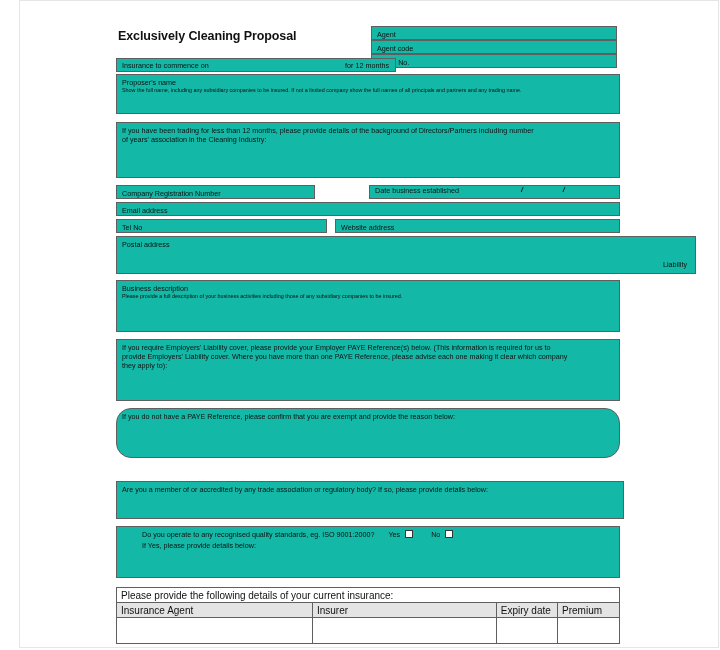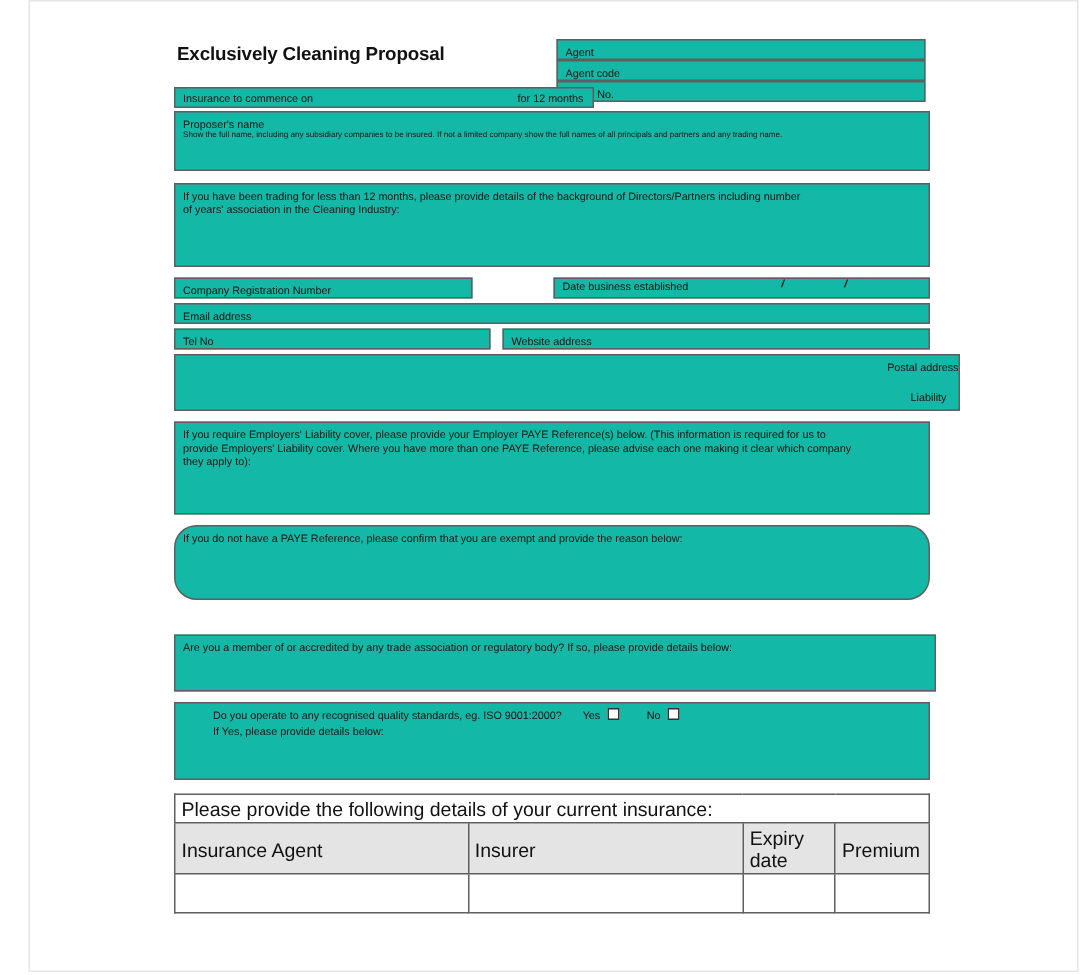--- a/index.html
+++ b/index.html
@@ -96,21 +96,21 @@
   .slash { font-style: italic; font-weight: bold; font-size: 7px; }
   #slash1 { margin-left: 62px; }
   #slash2 { margin-left: 40px; }
 
   #email-box   { height:14px; width:504px; margin-left:3px; margin-top:3px; }
 
   .tel-row { position:relative; height:14px; margin-left:3px; margin-top:3px; }
   #tel-box     { position:absolute; left:0px;   top:0; width:211px; height:14px; }
   #website-box { position:absolute; left:219px; top:0; width:285px; height:14px; }
 
-  #postal-box  { height:38px; width:524px; margin-left:3px; margin-top:3px;text-align:right; }
+  #postal-box  { height:38px; width:580px; margin-left:3px; margin-top:3px; }
   #postcode-lbl{ position:absolute; right:8px; bottom:4px; font-size:7.2px; }
 
   #business-box { height:52px; width:504px; margin-left:3px; margin-top:6px; }
   #paye-box     { height:62px; width:504px; margin-left:3px; margin-top:7px; }
   #exempt-box   { height:50px; width:504px; margin-left:3px; margin-top:7px;border-radius:15px; }
   #trade-assoc-box { height:38px; width:508px; margin-left:3px; margin-top:23px; }
   #quality-box  { height:52px; width:504px; margin-left:3px; margin-top:7px;padding-left:20px; }
 
   .checkbox {
     display:inline-block;
@@ -123,21 +123,21 @@
   }
 
   
   #insurance-table {
     width:504px; margin-left:3px; margin-top:9px;
     border:1px solid #5f5f5f; box-sizing:border-box;
     border-collapse: collapse;
   }
   #insurance-table td, #insurance-table th {
     border: 1px solid #5f5f5f;
-    font-size: 13px;
+    font-size: 10px;
     font-weight: normal;
     text-align: left;
     padding: 2px 0 1px 4px;
     color:#111111;
     background:#ffffff;
   }
   #insurance-table .intro-cell {
     border-bottom: 1px solid #5f5f5f;
   }
   #insurance-table thead th {
@@ -221,20 +221,26 @@
     <div class="box" id="website-box">
       <div class="lbl pad">Website address</div>
     </div>
   </div>
 
   <div class="box" id="postal-box">
     <div class="lbl pad">Postal address</div>
     <div class="lbl" id="postcode-lbl">Liability</div>
   </div>
 
+  <div class="box" id="business-box">
+    <div class="pad">
+      <div class="lbl">Business description</div>
+      <div class="lbl-sm">Please provide a full description of your business activities including those of any subsidiary companies to be insured.</div>
+    </div>
+  </div>
 
   <div class="box" id="paye-box">
     <div class="pad">
       <div class="lbl">If you require Employers' Liability cover, please provide your Employer PAYE Reference(s) below. (This information is required for us to</div>
       <div class="lbl">provide Employers' Liability cover. Where you have more than one PAYE Reference, please advise each one making it clear which company</div>
       <div class="lbl">they apply to):</div>
     </div>
   </div>
 
   <div class="box" id="exempt-box">

